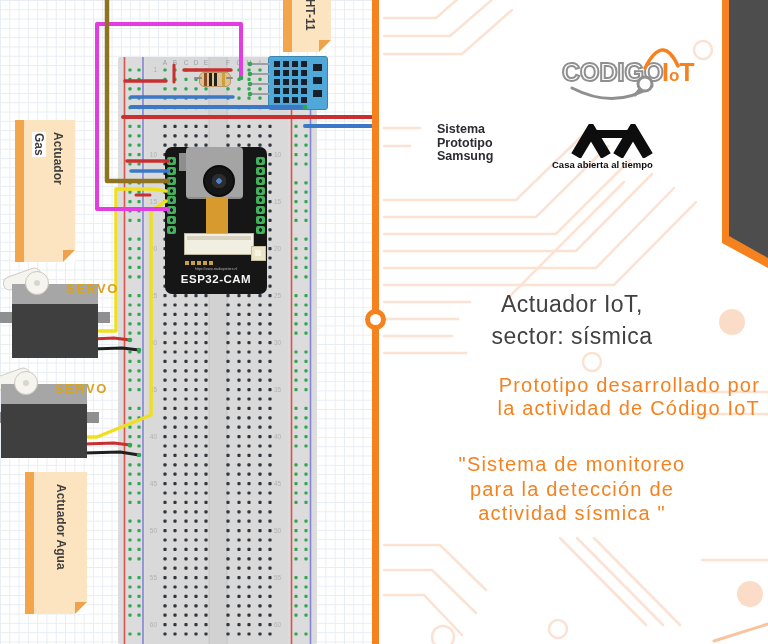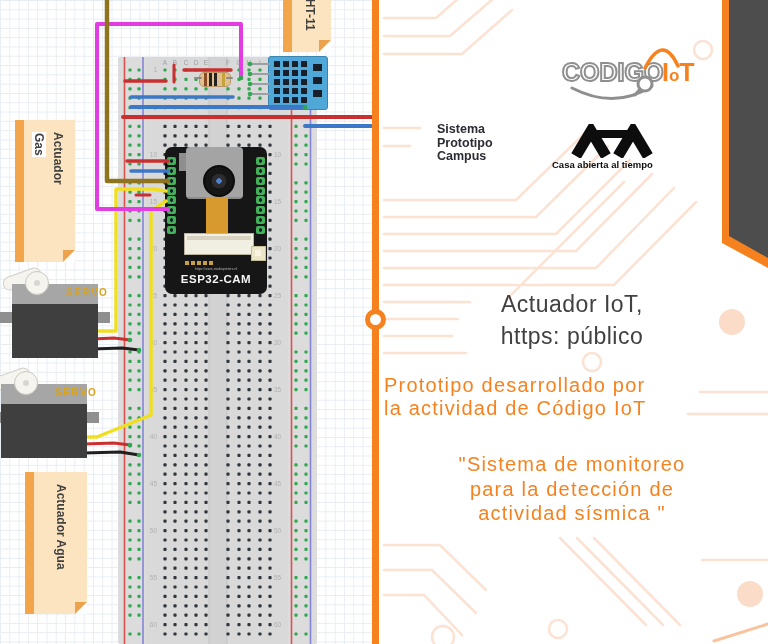--- a/index.html
+++ b/index.html
@@ -30,21 +30,21 @@
        background:radial-gradient(circle,#16202a 0 1.6px,#43b159 1.9px);}
   .dht{position:absolute;left:268px;top:56px;width:58px;height:52px;background:#4fa8d8;border:1px solid #3a86b0;border-radius:3px;}
   .dht i{position:absolute;background:#17202a;width:6px;height:6px;}
   .dht i.big{width:9px;height:7px;}
   .resistor{position:absolute;left:199px;top:72px;width:30px;height:13px;background:#dfc08e;border:1px solid #b89868;border-radius:5px;}
   .resistor i{position:absolute;top:0;bottom:0;width:3px;}
   .servo{position:absolute;width:112px;height:100px;}
   .servo .tab{position:absolute;top:44px;width:12px;height:11px;background:#8f8f8f;}
   .servo .band{position:absolute;left:12px;top:16px;width:86px;height:20px;background:#a6a6a6;border-bottom:3px solid #7d7d7d;}
   .servo .body{position:absolute;left:12px;top:36px;width:86px;height:54px;background:#3f3f3f;}
-  .servo .slabel{position:absolute;left:46px;top:19px;font-size:10px;font-weight:bold;color:#d9a41c;letter-spacing:1.5px;padding-left:20px;}
+  .servo .slabel{position:absolute;left:46px;top:13px;font-size:13px;font-weight:bold;color:#d9a41c;letter-spacing:1.5px;padding-left:20px;}
   .servo .arm{position:absolute;left:2px;top:4px;width:38px;height:12px;background:#f5f4ee;border:1px solid #cfcec6;border-radius:7px;transform:rotate(-20deg);}
   .servo .hub{position:absolute;left:25px;top:3px;width:22px;height:22px;background:#f5f4ee;border:1px solid #c9c8c0;border-radius:50%;}
   .servo .hub i{position:absolute;left:8px;top:8px;width:6px;height:6px;background:#d8d7cf;border-radius:50%;}
   .note{position:absolute;background:#fce4c0;}
   .note .bar{position:absolute;left:0;top:0;bottom:0;width:9px;background:#f2a54a;}
   .note .fold{position:absolute;right:0;bottom:0;width:0;height:0;
               border-left:12px solid #eda24c;border-bottom:12px solid #ffffff;}
   .note .vtext{position:absolute;inset:0;writing-mode:vertical-rl;text-orientation:mixed;
                font-size:12px;font-weight:bold;color:#3f3f3f;line-height:1.6;}
   .note .hl{background:#fff;padding:1px 0;}
@@ -63,21 +63,21 @@
   .logo-codigo{position:absolute;left:556px;top:44px;width:170px;height:66px;}
   .logo-codigo .ctext{position:absolute;left:6px;top:14px;font-size:25px;font-weight:bold;color:#fff;
                       -webkit-text-stroke:2px #8f8f8f;letter-spacing:0;}
   .logo-codigo .itext{position:absolute;left:106px;top:14px;font-size:25px;font-weight:bold;color:#F5821F;}
   .logo-codigo .itext .small{font-size:17px;}
   .logo-samsung{position:absolute;left:437px;top:123px;font-size:12.5px;font-weight:bold;color:#2b2b33;line-height:13.5px;}
   .logo-uam{position:absolute;left:552px;top:124px;width:120px;}
   .logo-uam .caption{font-size:9.5px;font-weight:bold;color:#0d0d0d;margin-top:1px;}
   .title{position:absolute;left:384px;top:288px;width:376px;text-align:center;
          font-size:23px;color:#414042;letter-spacing:.5px;line-height:32px;}
-  .subtitle{position:absolute;left:384px;top:374px;width:376px;text-align:left;
+  .subtitle{position:absolute;left:384px;top:374px;width:376px;text-align:right;
          font-size:20px;color:#F5821F;letter-spacing:1.2px;line-height:23px;}
   .quote{position:absolute;left:384px;top:452px;width:376px;text-align:center;
          font-size:20px;color:#F5821F;letter-spacing:1.2px;line-height:24.5px;}
 </style>
 </head>
 <body>
 
 <div class="stage">
 
   <div class="canvas-left">
@@ -1147,37 +1147,37 @@
       <path d="M16,44 Q59,66 96,42" stroke="#8f8f8f" stroke-width="3" fill="none" stroke-linecap="round"></path>
       <path d="M89,24 Q107,-11 122,22" stroke="#F5821F" stroke-width="3.5" fill="none" stroke-linecap="round"></path>
       <circle cx="89" cy="40" r="7" stroke="#8f8f8f" stroke-width="3" fill="#fff"></circle>
       <path d="M84,45 L79,51" stroke="#8f8f8f" stroke-width="3" stroke-linecap="round"></path>
     </svg>
   </div>
 
   <div class="logo-samsung">
     <div>Sistema</div>
     <div>Prototipo</div>
-    <div>Campus</div>
+    <div>Samsung</div>
   </div>
 
   <div class="logo-uam">
     <svg width="84" height="34" style="display:block;margin:0 auto;">
       <g stroke="#0d0d0d" fill="none" stroke-width="11" stroke-linejoin="miter">
         <path d="M6,32 L21,7 L36,32"></path>
         <path d="M48,32 L63,7 L78,32"></path>
       </g>
       <path d="M17,10 L67,10" stroke="#0d0d0d" stroke-width="8" fill="none"></path>
     </svg>
     <div class="caption">Casa abierta al tiempo</div>
   </div>
 
   <div class="title">
     <div>Actuador IoT,</div>
-    <div>https: público</div>
+    <div>sector: sísmica</div>
   </div>
   <div class="subtitle">
     <div>Prototipo desarrollado por</div>
     <div>la actividad de Código IoT</div>
   </div>
   <div class="quote">
     <div>"Sistema de monitoreo</div>
     <div>para la detección de</div>
     <div>actividad sísmica "</div>
   </div>

